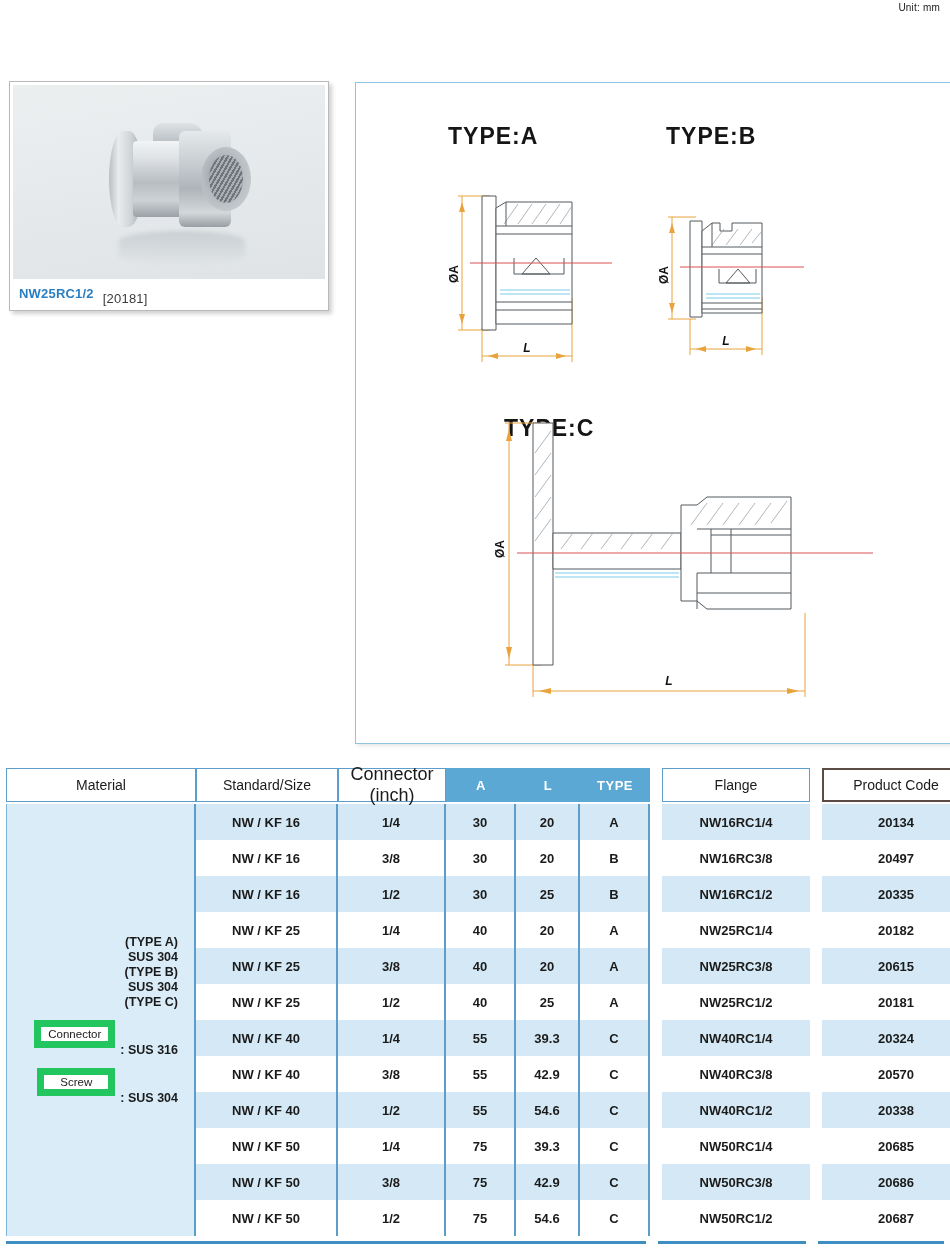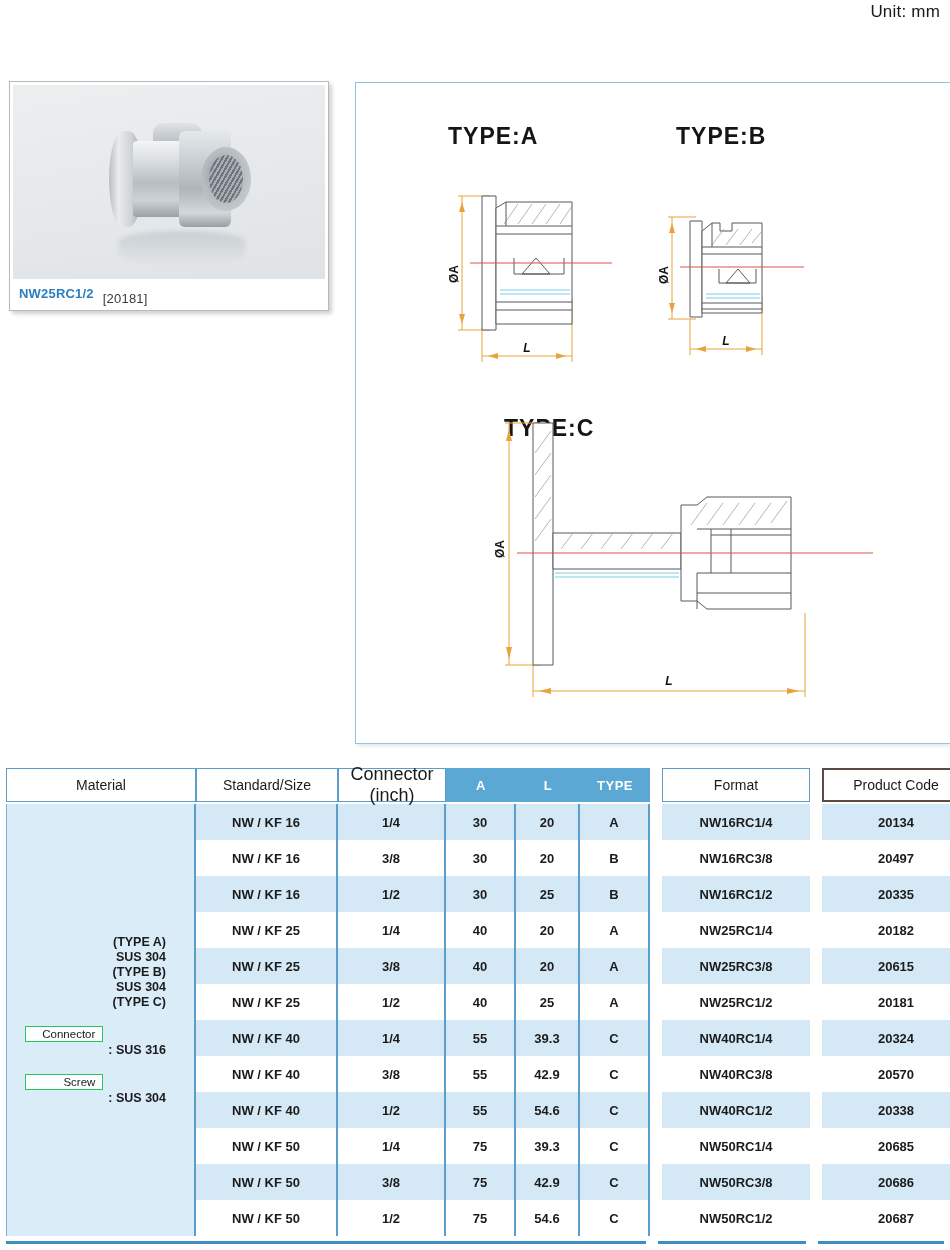--- a/index.html
+++ b/index.html
@@ -7,21 +7,21 @@
     width: 950px; height: 1250px;
     background: #ffffff;
     font-family: "Liberation Sans", sans-serif;
     overflow: hidden;
   }
   .page { position: relative; width: 950px; height: 1250px; }
 
   
   .unit-line {
     position: absolute; top: 2px; right: 10px;
-    font-size: 17px; color: #1a1a1a; letter-spacing: .2px;
+    font-size: 10px; color: #1a1a1a; letter-spacing: .2px;
   }
 
   
   .titlebar {
     position: absolute; left: 0; top: 26px; width: 944px; height: 33px;
     background: linear-gradient(to right,#0aa3e2 0%, #17ace8 22%, #3cbdf0 40%, #18ace8 62%, #0fa6e4 100%);
   }
   .titlebar-accent {
     position: absolute; left: 0; top: 0; width: 40px; height: 33px;
     background: linear-gradient(to right,#c9c3b4 0%, #9e9party 0%, #a39b8c 55%, #8f8d86 100%);
@@ -133,28 +133,28 @@
   .row-even .cell-shaded { background: #ffffff; }
   .sep-r { border-right: 2px solid #5d9dc9; }
 
   .mat-cell {
     background: #d9ecf7; border-left: 1px solid #7fb4d8; border-right: 2px solid #5d9dc9;
     position: relative; vertical-align: middle;
   }
   .mat-inner {
     position: relative; width: 100%; height: 100%;
     display: flex; flex-direction: column; align-items: flex-end;
-    justify-content: center; padding-right: 28px; gap: 1px;
+    justify-content: center; padding-right: 16px; gap: 1px;
   }
   .mat-line { font-size: 12.5px; font-weight: bold; color: #1b1b1b; white-space: nowrap; }
   .mat-line.ind { padding-right: 0px; }
   .mat-sub { display: flex; align-items: center; gap: 0px; white-space: nowrap; }
   .mat-tag {
-    background: #ffffff; border: 1px solid #22c55e; font-size: 11.5px; font-weight: normal;
-    color: #1b1b1b; padding: 1px 7px; min-width: 78px; text-align: right;
+    background: #ffffff; border: 7px solid #22c55e; font-size: 11.5px; font-weight: normal;
+    color: #1b1b1b; padding: 1px 7px; min-width: 78px; text-align: center;
   }
   .mat-val { font-size: 12.5px; font-weight: bold; padding-left: 5px; margin-top: 33px; }
 
   .tbl-bottom-bar {
     position: absolute; left: 6px; top: 1241px; width: 938px; height: 3px;
   }
   .bb-seg { position: absolute; height: 3px; background: #3f8fc4; }
 </style>
 </head>
 <body>
@@ -239,21 +239,21 @@
           <line x1="52" y1="132" x2="128" y2="132"></line>
         </g>
 
         <line x1="26" y1="85" x2="168" y2="85" stroke="#d9534f" stroke-width="1"></line>
 
         <text x="14" y="96" font-family="Liberation Sans, sans-serif" font-size="12" font-weight="bold" fill="#111" transform="rotate(-90 14 96)" text-anchor="middle">ØA</text>
         <text x="83" y="174" font-family="Liberation Sans, sans-serif" font-size="12" font-weight="bold" fill="#111" text-anchor="middle" font-style="italic">L</text>
       </svg>
     </div>
 
-    <div class="type-label" style="left:320px; top:40px;">TYPE:B</div>
+    <div class="type-label" style="left:310px; top:40px;">TYPE:B</div>
     <div class="fig" style="left:300px; top:118px;">
       <svg width="160" height="180" viewBox="0 0 160 180">
         <g stroke="#e8a33d" stroke-width="1" fill="none">
           <line x1="16" y1="16" x2="16" y2="118"></line>
           <line x1="12" y1="16" x2="40" y2="16"></line>
           <line x1="12" y1="118" x2="40" y2="118"></line>
           <polygon points="16,22 13,32 19,32" fill="#e8a33d" stroke="none"></polygon>
           <polygon points="16,112 13,102 19,102" fill="#e8a33d" stroke="none"></polygon>
         </g>
         <g stroke="#e8a33d" stroke-width="1" fill="none">
@@ -405,21 +405,21 @@
           <th>
               <div class="hc hc-blue">L</div>
             </th>
           <th>
               <div class="hc hc-blue">TYPE</div>
             </th>
           <th>
               <div class="hc hc-gap"></div>
             </th>
           <th>
-              <div class="hc hc-white">Format</div>
+              <div class="hc hc-white">Flange</div>
             </th>
           <th>
               <div class="hc hc-gap"></div>
             </th>
           <th>
               <div class="hc hc-dark">Product Code</div>
             </th>
         </tr>
       </thead>
       <tbody>

